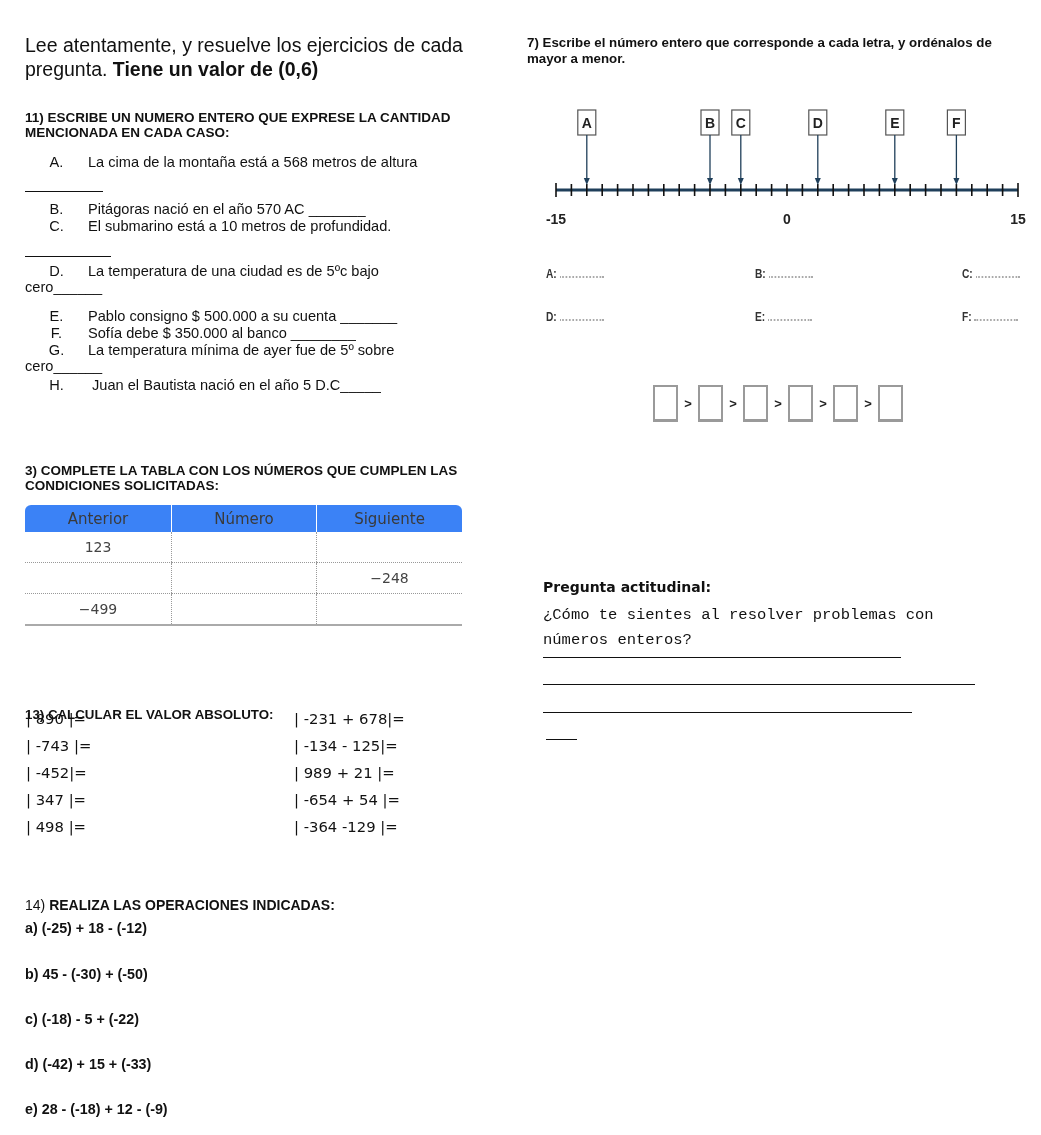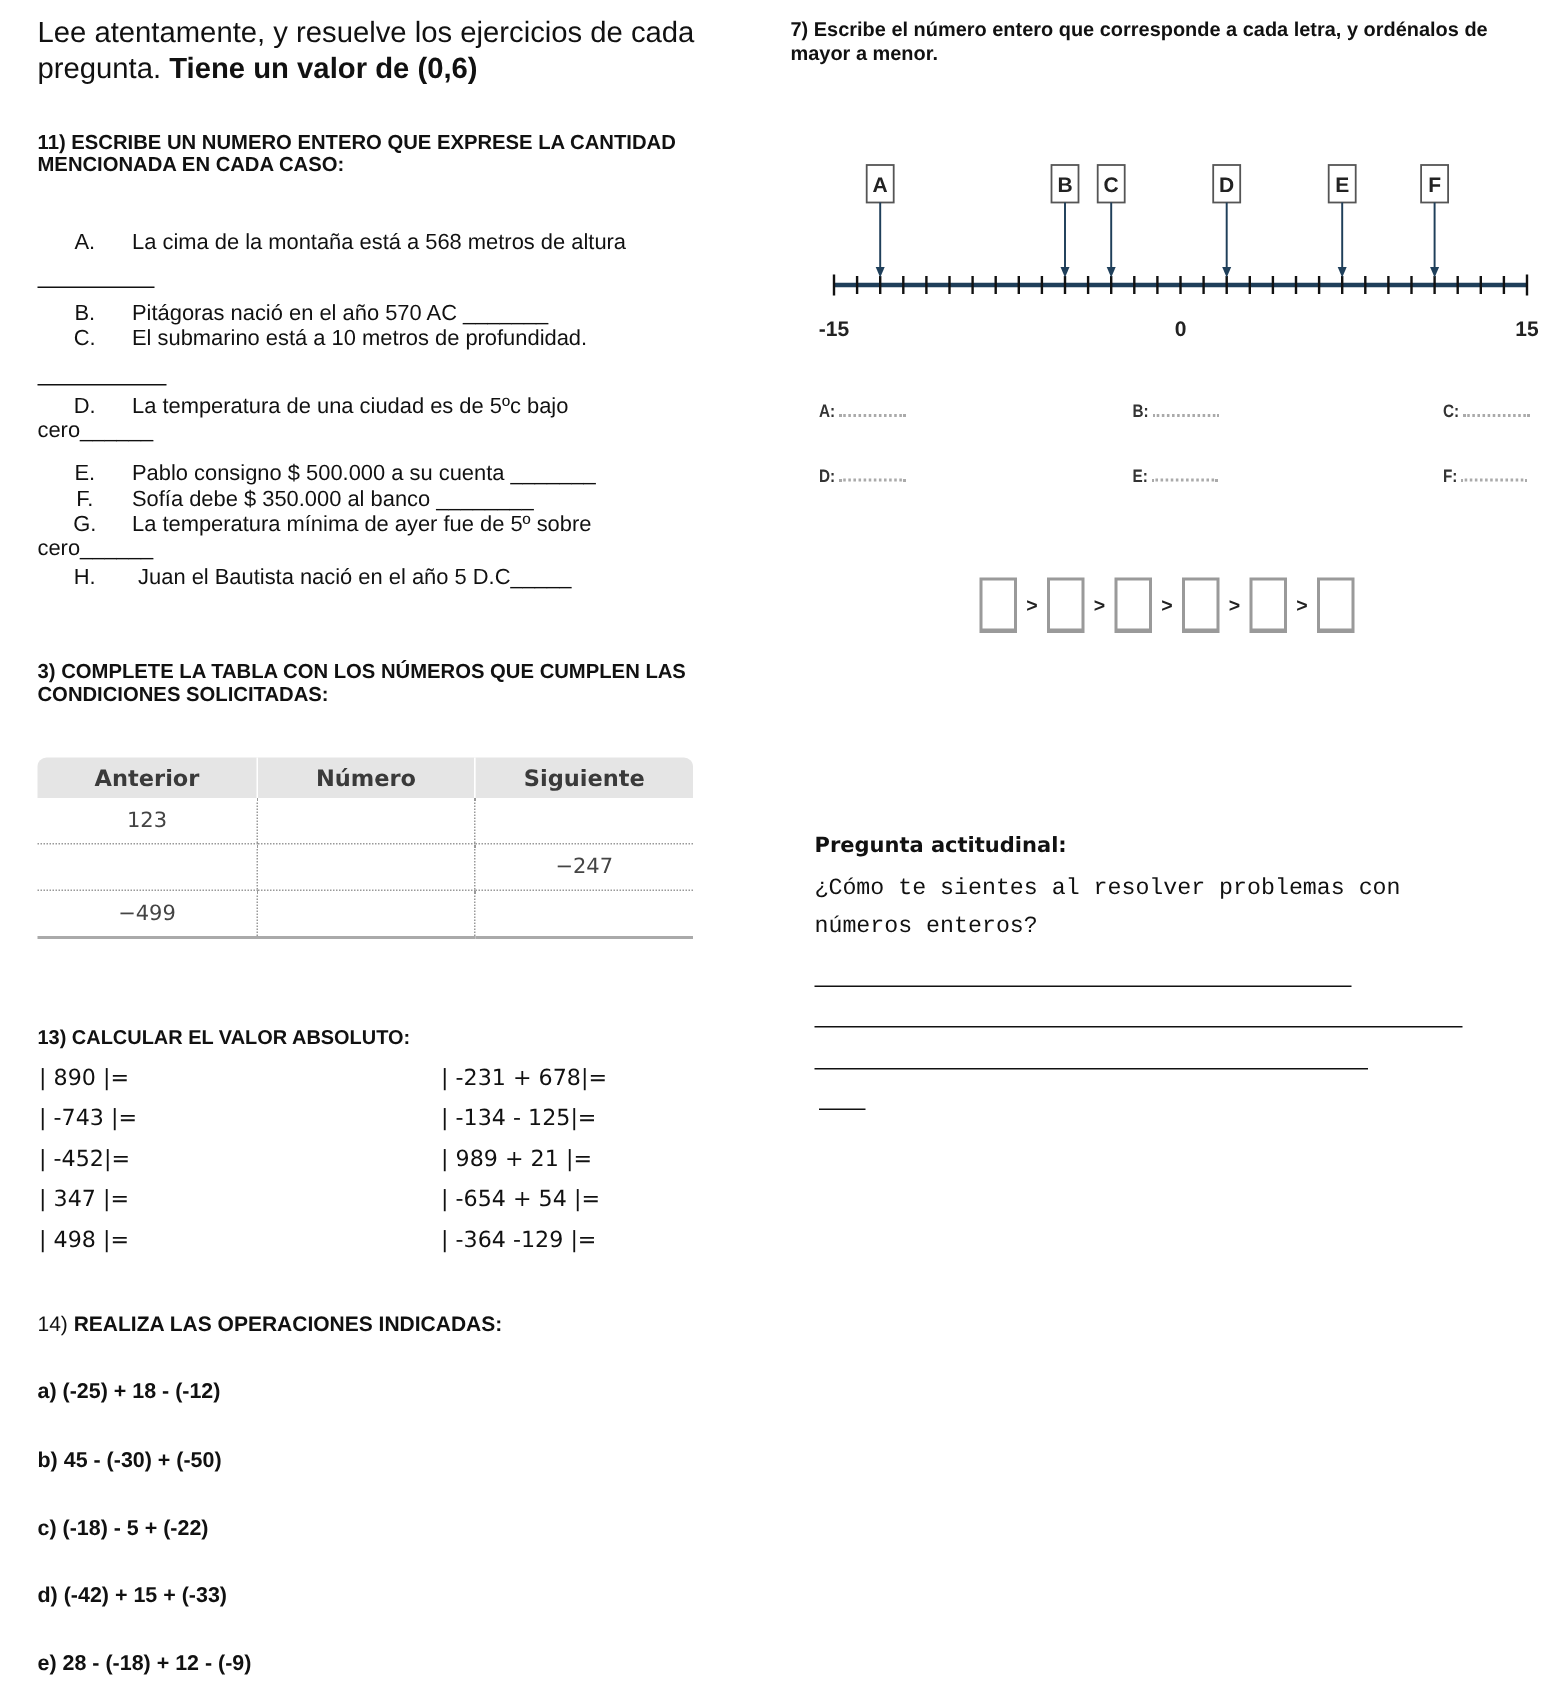--- a/index.html
+++ b/index.html
@@ -1,34 +1,34 @@
 <!DOCTYPE html>
 <html><head>
 <meta charset="utf-8">
 <style>
   html, body { margin:0; padding:0; background:#ffffff; }
   body { width:1041px; height:1135px; position:relative; overflow:hidden; color:#111; }
   .arial { font-family:"Liberation Sans", sans-serif; }
-  .abs { position:absolute; }
+  .abs { position:absolute;margin-top:23px; }
 
   
   #intro { left:25px; top:10px; width:490px; font-size:19.5px; line-height:24px; }
   #intro b { font-weight:bold; }
   .q-title { font-weight:bold; font-size:13.5px; line-height:15px; text-transform:none; }
   #q11-title { left:25px; top:87px; width:495px; }
   .item { position:absolute; left:25px; font-size:14.6px; line-height:17px; white-space:nowrap;text-align:center; }
   .item .letter { display:inline-block; width:63px; }
   .blank-line { position:absolute; left:25px; height:0; border-top:1px solid #111; }
 
   #q12-title { left:25px; top:440px; width:495px; }
 
   
   #tbl { position:absolute; left:25px; top:505px; width:437px; border-collapse:collapse; }
   #tbl { font-family:"DejaVu Sans", sans-serif; font-size:14px; color:#444; }
-  #tbl th { background:#e5e5e5; color:#3a3a3a; font-weight:bold; font-size:15px; height:27px; padding:0; }
+  #tbl th { background:#3b82f6; color:#3a3a3a; font-weight:normal; font-size:15px; height:27px; padding:0; }
   #tbl th:first-child { border-top-left-radius:6px; }
   #tbl th:last-child { border-top-right-radius:6px; }
   #tbl th + th { border-left:1px solid #fff; }
   #tbl td { height:30px; padding:0; border-bottom:1px dotted #999; vertical-align:middle; }
   #tbl td + td { border-left:1px dotted #999; }
   #tbl tr:last-child td { border-bottom:2px solid #aaa; }
   #tbl td.c1 { text-align:center; width:146px; }
   #tbl td.c2 { width:144px; }
   #tbl td.c3 { text-align:center; }
 
@@ -87,21 +87,21 @@
   </thead>
   <tbody>
     <tr>
       <td class="c1">123</td>
       <td class="c2"></td>
       <td class="c3"></td>
     </tr>
     <tr>
       <td class="c1"></td>
       <td class="c2"></td>
-      <td class="c3">−247</td>
+      <td class="c3">−248</td>
     </tr>
     <tr>
       <td class="c1">−499</td>
       <td class="c2"></td>
       <td class="c3"></td>
     </tr>
   </tbody>
 </table>
 
 <div id="q13-title" class="abs">13) CALCULAR EL VALOR ABSOLUTO:</div>

